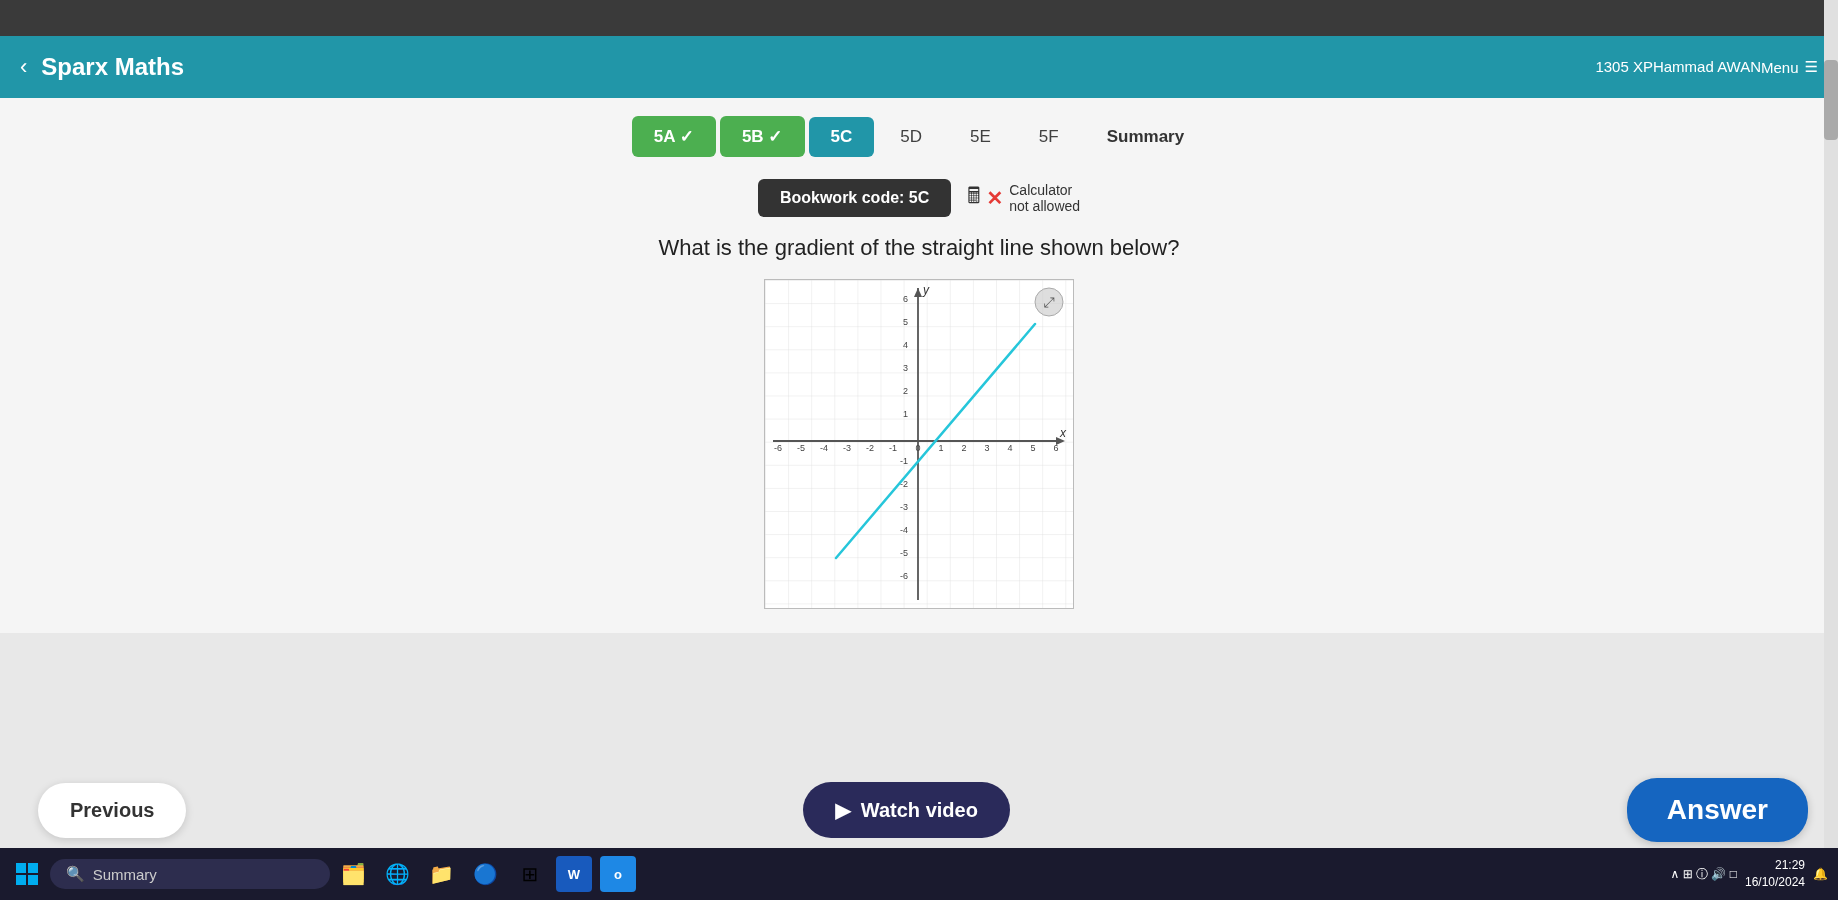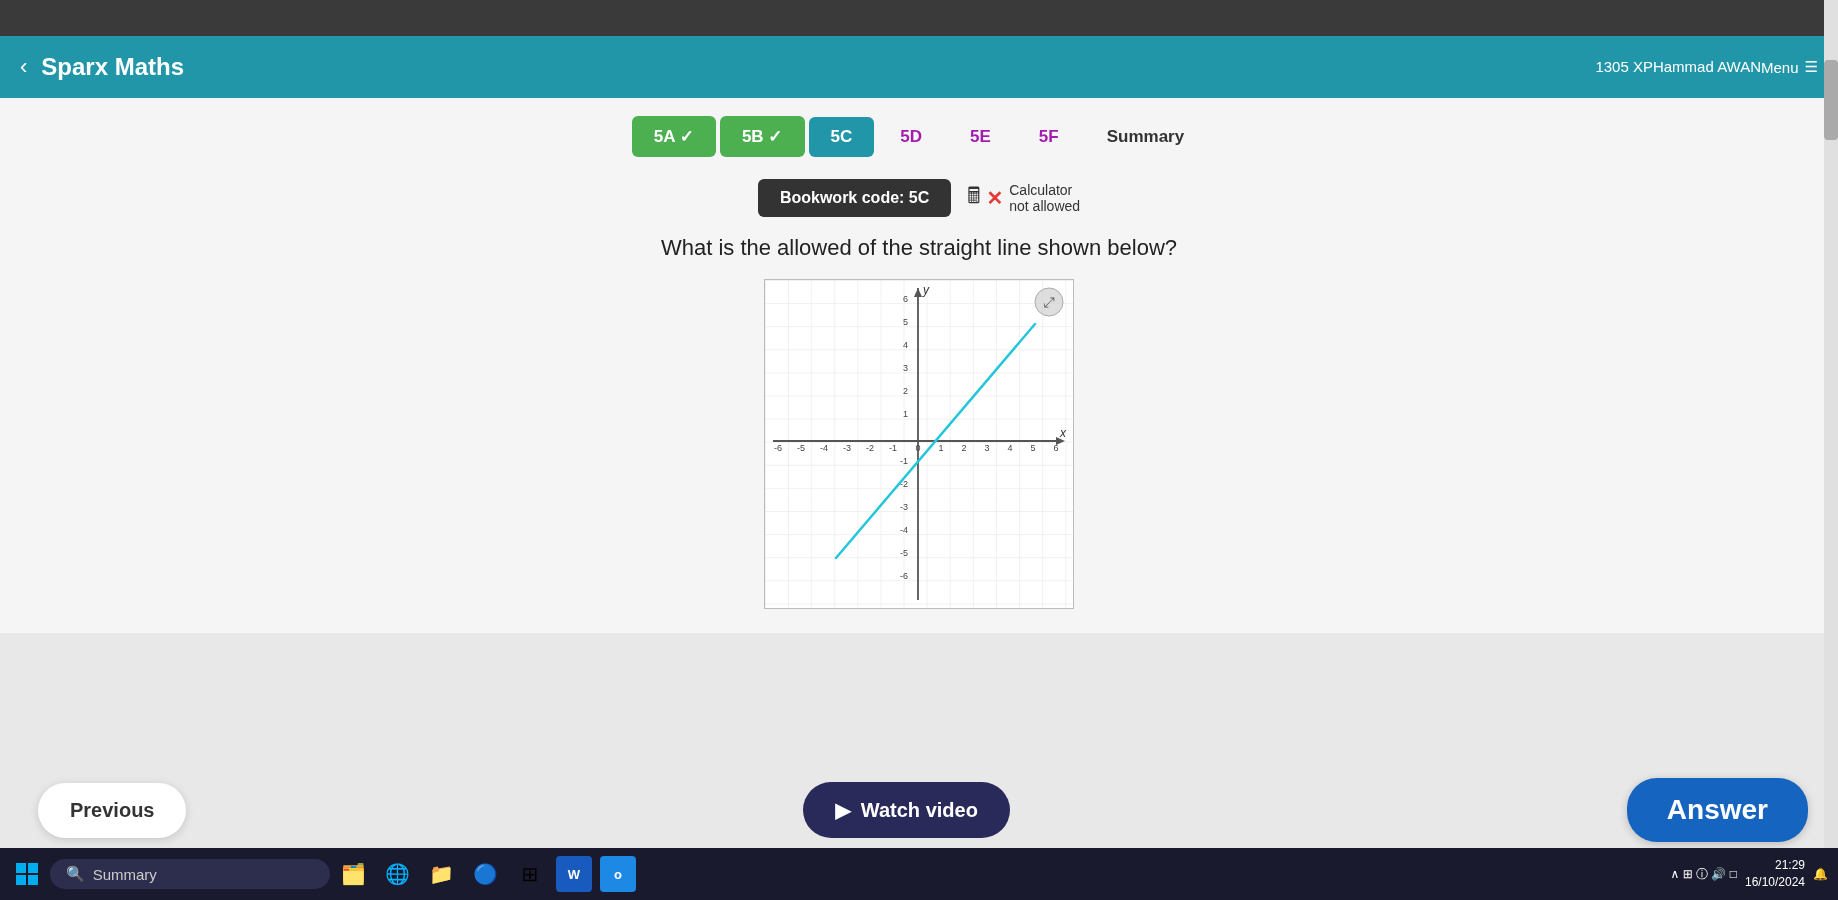--- a/index.html
+++ b/index.html
@@ -83,22 +83,22 @@
       background: #4caf50;
       color: white;
       border-radius: 6px;
     }
     .tab.active {
       background: #2196a8;
       color: white;
       border-radius: 6px;
     }
     .tab.inactive {
-      color: #a21caf;
-      font-weight: bold;
+      color: #404040;
+      font-weight: normal;
     }
     .tab.summary {
       color: #333;
       font-weight: bold;
       font-size: 17px;
     }
 
     
     .main-content {
       background: #f5f5f5;
@@ -316,21 +316,21 @@
     <div class="calculator-notice">
       <span class="calc-icon">🖩</span>
       <span class="calc-x">✕</span>
       <div>
         <div>Calculator</div>
         <div>not allowed</div>
       </div>
     </div>
   </div>
 
-  <div class="question-text">What is the allowed of the straight line shown below?</div>
+  <div class="question-text">What is the gradient of the straight line shown below?</div>
 
   <div class="graph-container">
     <svg width="310" height="330" style="background: white; border: 1px solid #bbb;">
 
       <defs>
         <pattern id="grid" width="23.1" height="23.1" patternUnits="userSpaceOnUse">
           <path d="M 23.1 0 L 0 0 0 23.1" fill="none" stroke="#ddd" stroke-width="0.8"></path>
         </pattern>
       </defs>
       <rect width="310" height="330" fill="url(#grid)"></rect>

